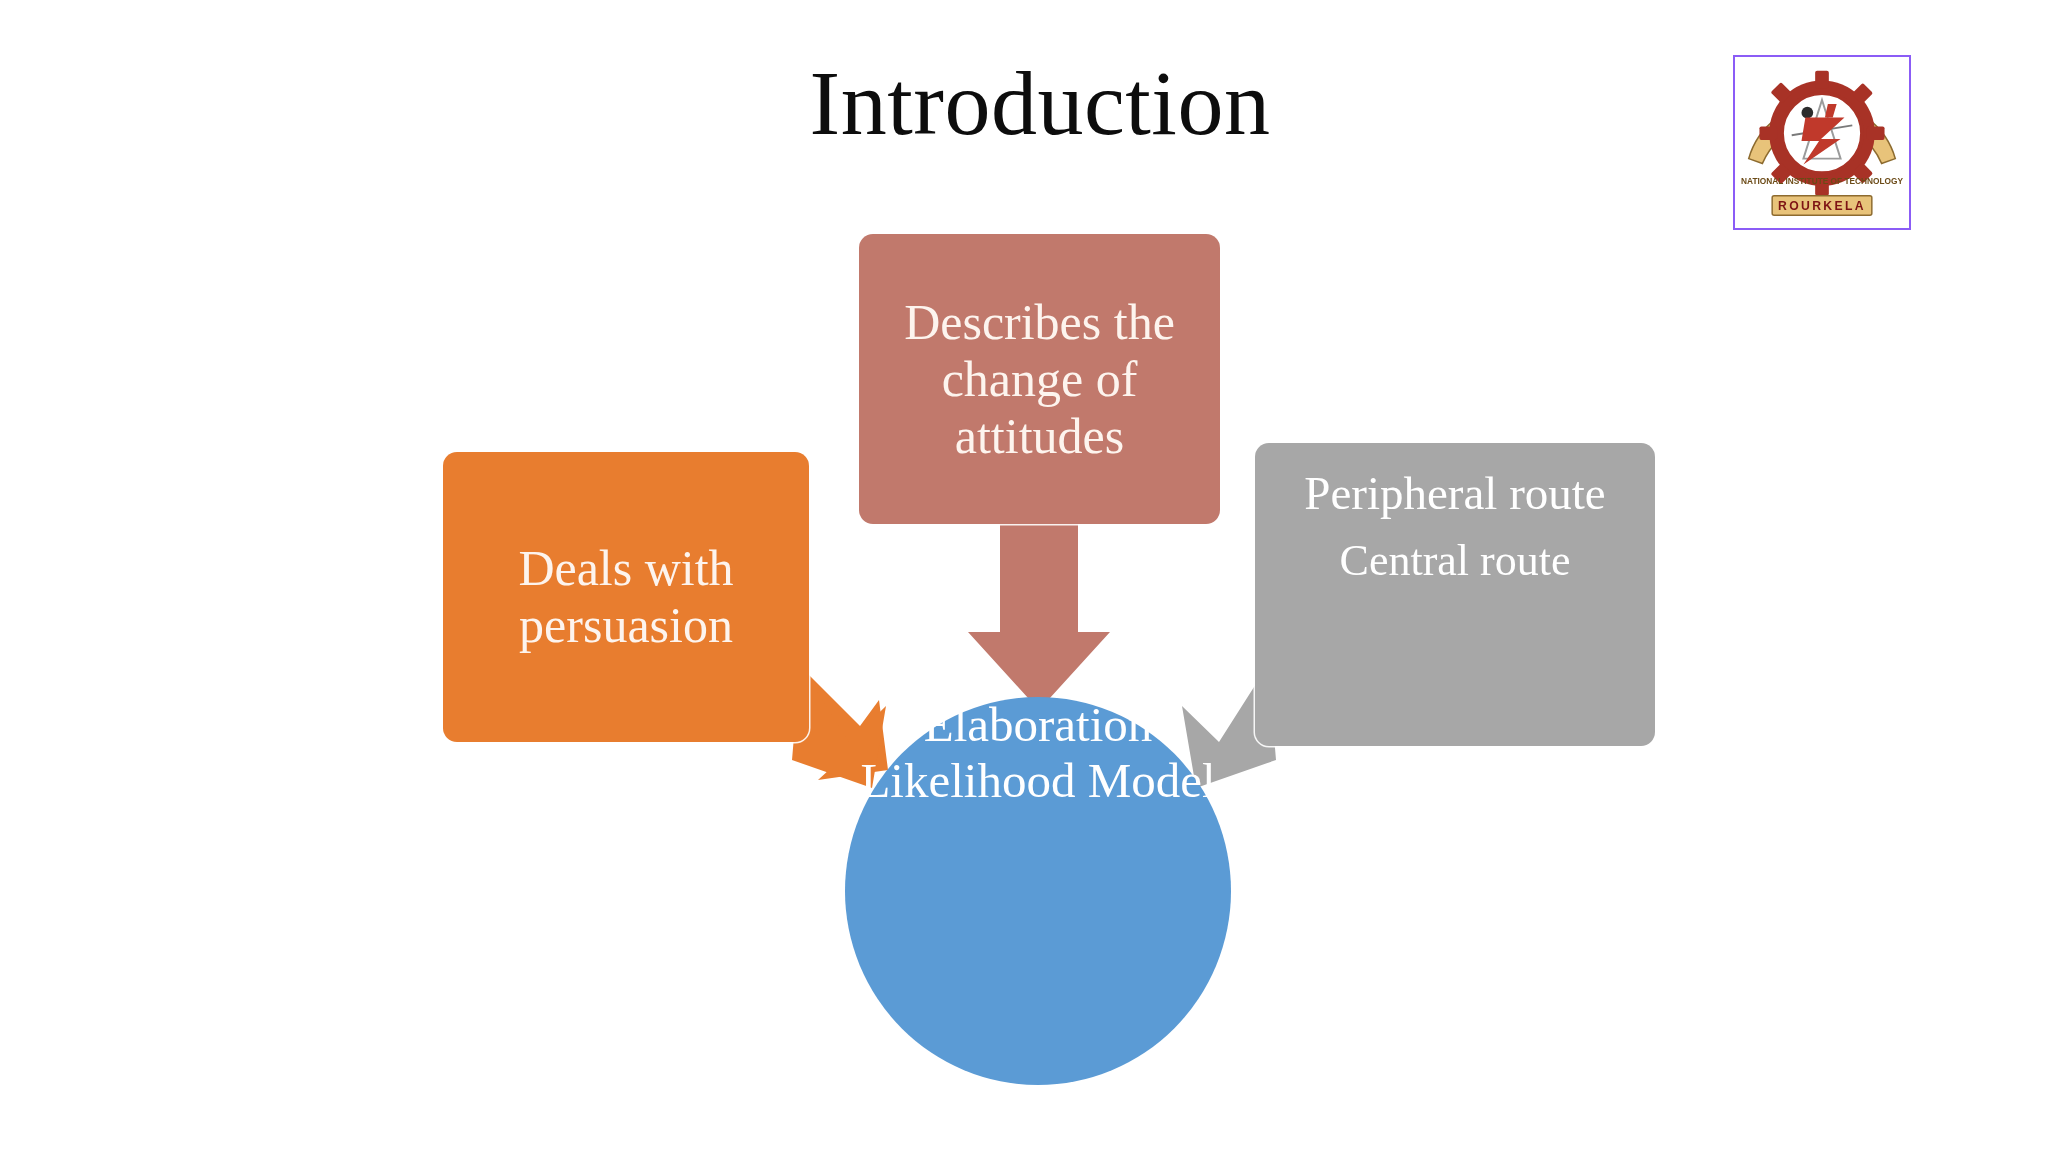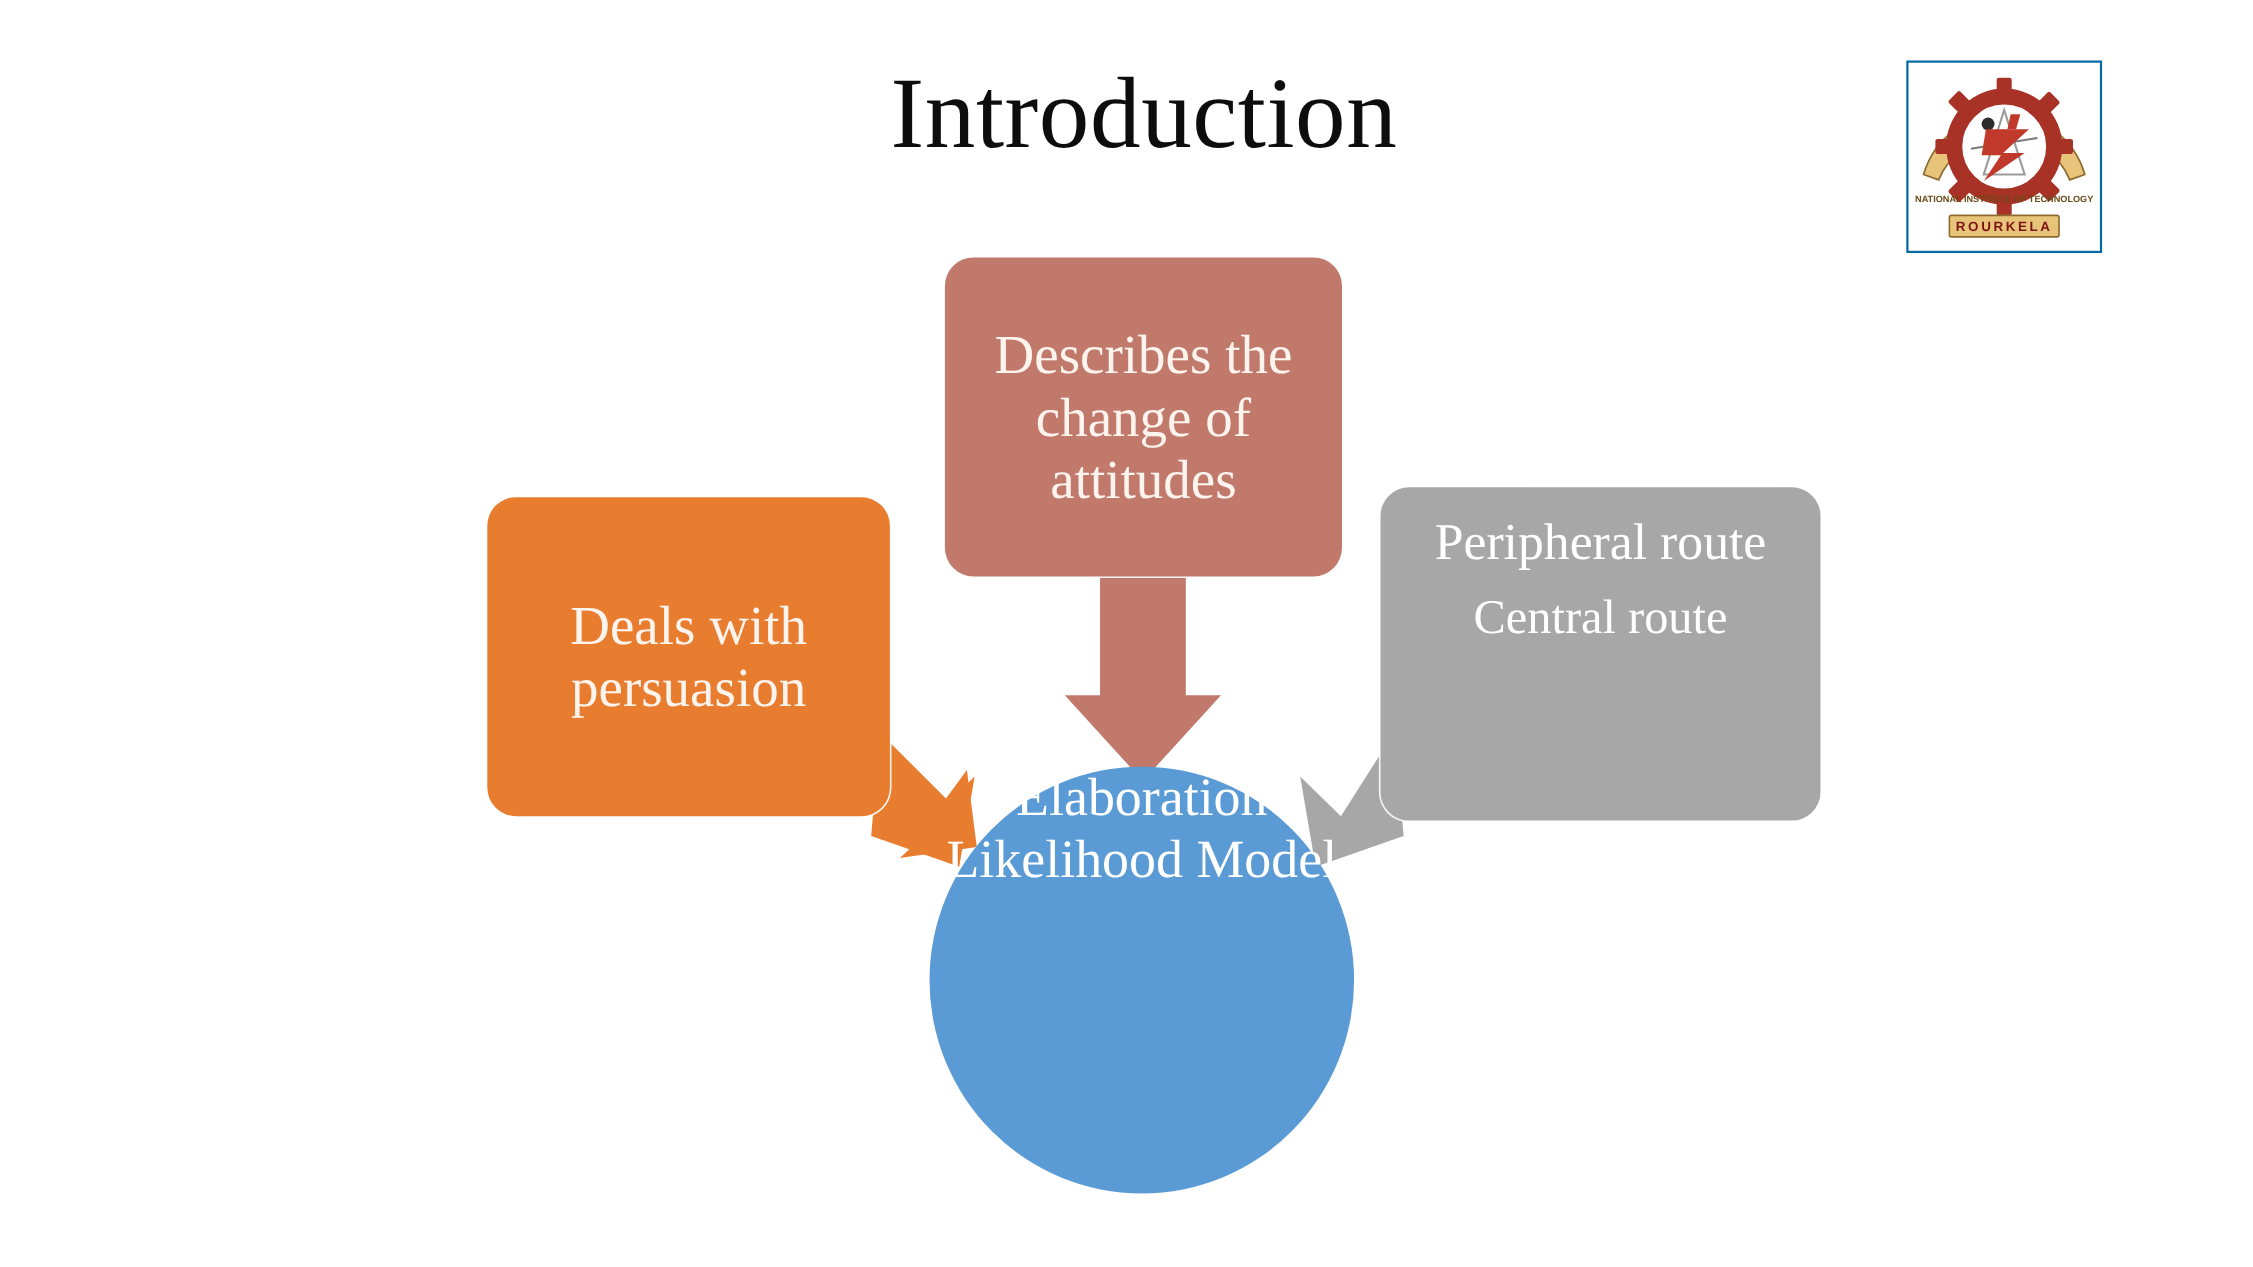--- a/index.html
+++ b/index.html
@@ -38,28 +38,28 @@
   }
 
   
   .logo {
     position: absolute;
     left: 1733px;
     top: 55px;
     width: 178px;
     height: 175px;
     background: #ffffff;
-    border: 2px solid #0369a1;
+    border: 2px solid #8b5cf6;
   }
   .logo svg { display: block; width: 100%; height: 100%; }
 
   
   .callout {
     position: absolute;
-    border-radius: 26px;
+    border-radius: 14px;
     display: flex;
     flex-direction: column;
     align-items: center;
     justify-content: center;
     color: #fdf4ee;
     text-align: center;
     font-family: "Liberation Serif", "DejaVu Serif", serif;
     line-height: 1.14;
     box-shadow: 0 0 0 1.5px rgba(255,255,255,0.9);
   }

